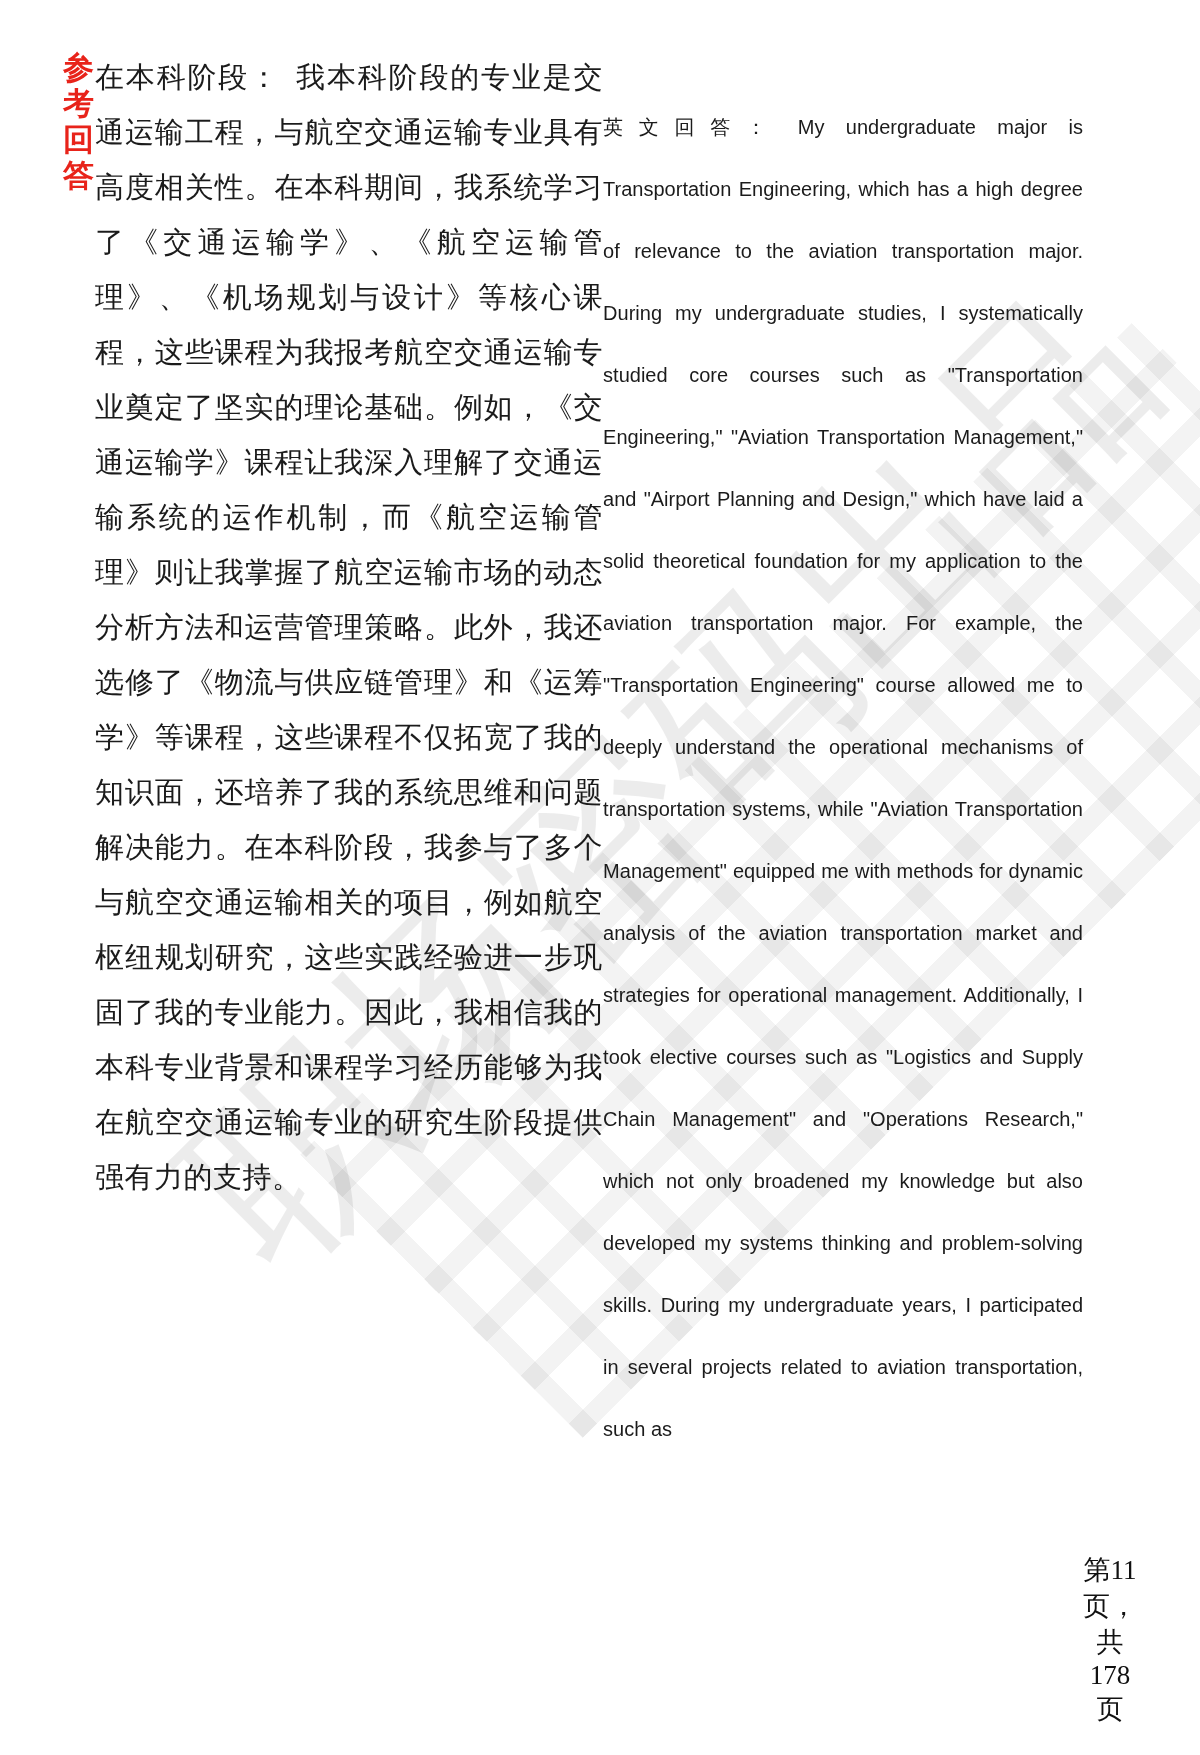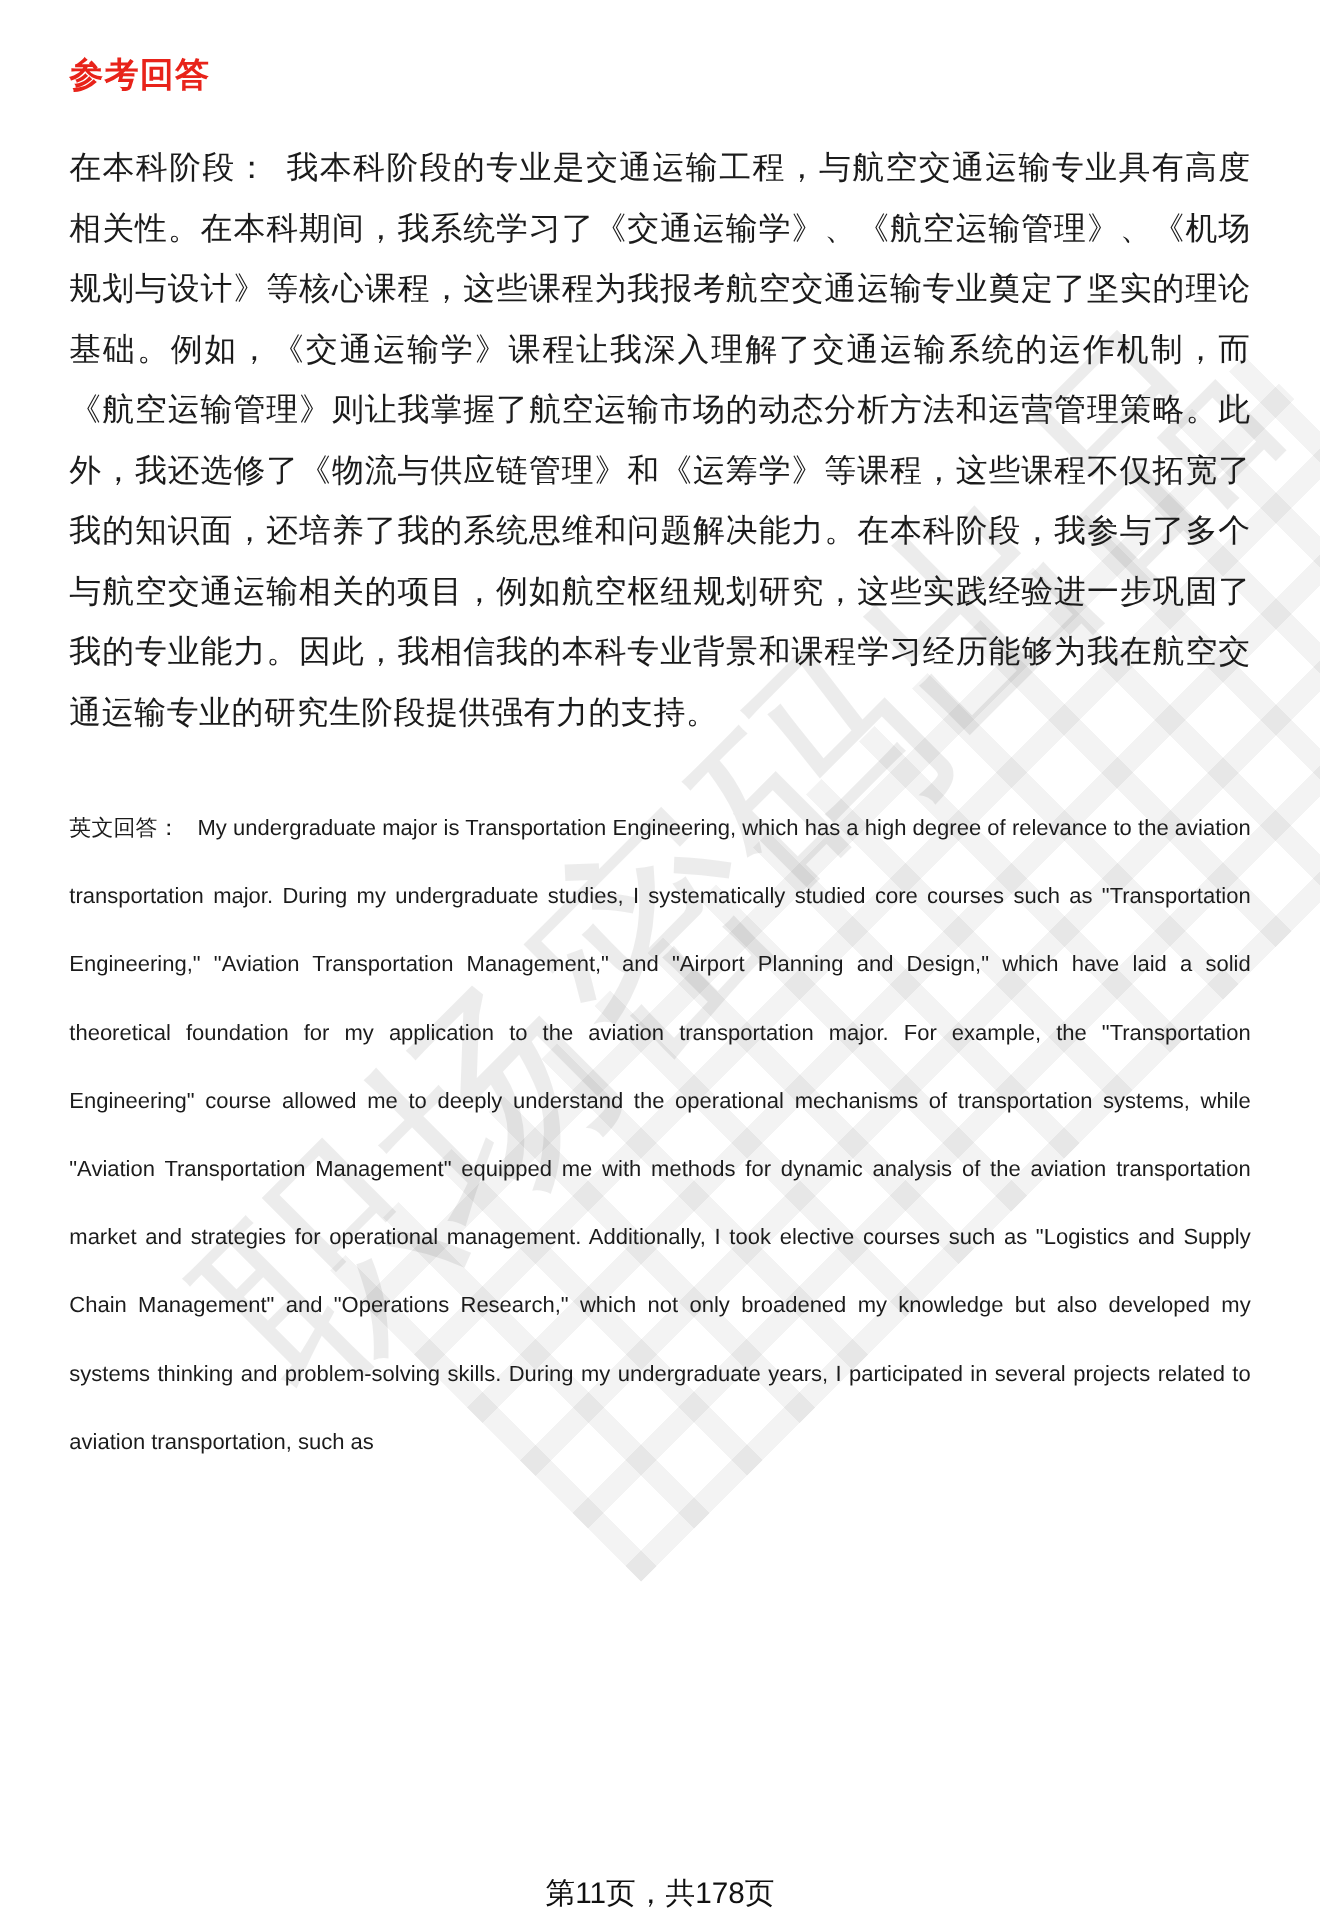--- a/index.html
+++ b/index.html
@@ -16,21 +16,21 @@
     color: #1b1b1b;
   }
   .page {
     position: relative;
     z-index: 1;
     padding: 50px 63px 0 63px;
     box-sizing: border-box;
     width: 1200px;
     height: 1755px;
     display: flex;
-    flex-direction: column;
+    flex-direction: row;
   }
   .heading {
     font-size: 31px;
     line-height: 36px;
     font-weight: bold;
     color: #e8231a;
     margin: 0 0 40px 0;
     letter-spacing: 1px;
   }
   .para {
@@ -47,24 +47,25 @@
     font-size: 20px;
     line-height: 62px;
     margin-top: 46px;
   }
   .answer-label {
     margin-right: 16px;
     white-space: nowrap;
   }
   .footer {
     margin-top: auto;
-    padding-bottom: 16px;
+    padding-bottom: 28px;
     text-align: center;
     font-size: 27px;
     color: #111111;
+    font-family: Liberation Serif, serif;
   }
   
   .watermark-layer {
     position: absolute;
     inset: 0;
     z-index: 0;
     overflow: hidden;
     pointer-events: none;
   }
   .watermark-text {

